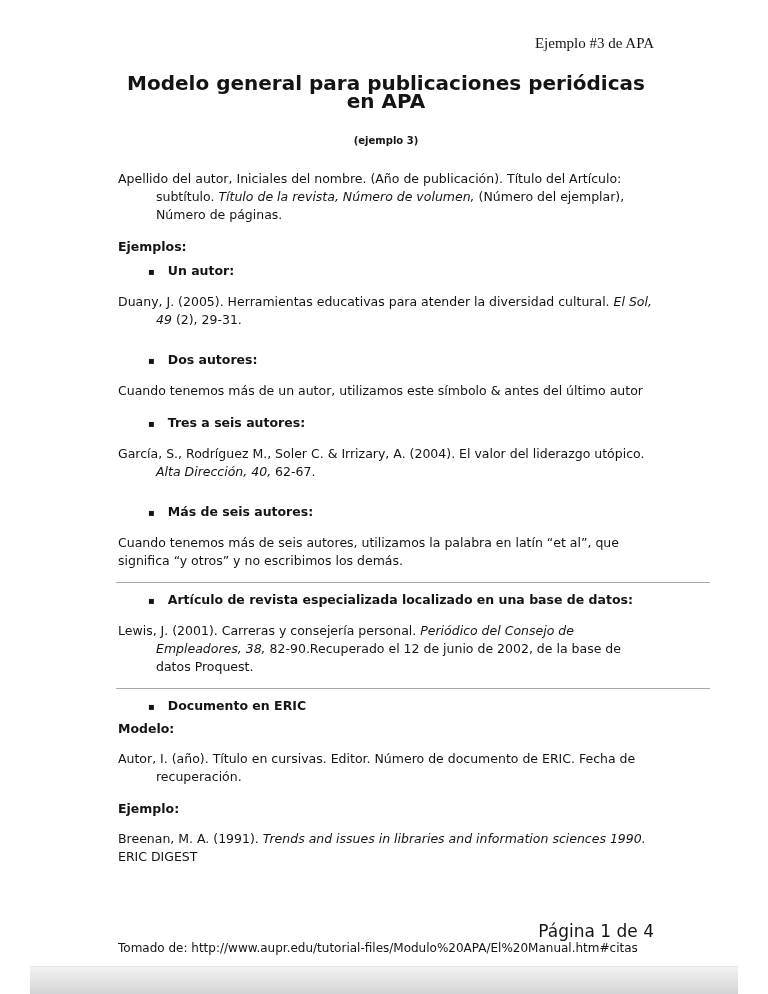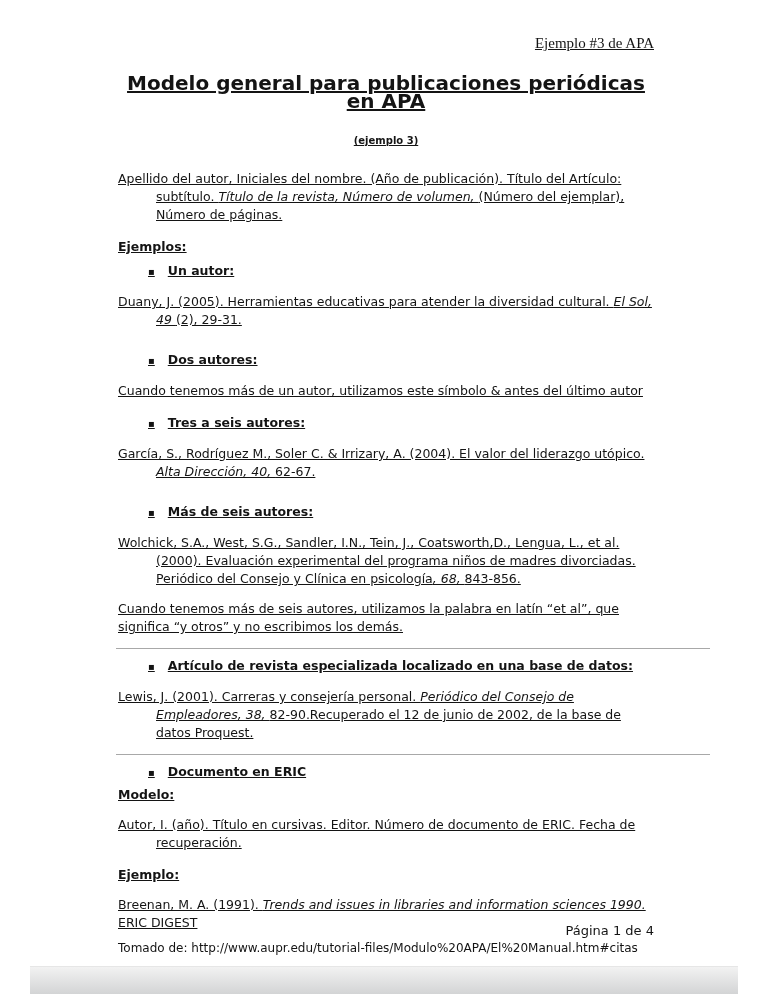--- a/index.html
+++ b/index.html
@@ -8,21 +8,20 @@
     position: relative;
     width: 708px;
     height: 994px;
     margin: 0 auto;
     background: #ffffff;
     overflow: hidden;
     font-family: "DejaVu Sans", "Liberation Sans", sans-serif;
     font-size: 12.5px;
     line-height: 18px;
     color: #141414;
-    text-decoration: underline;
   }
   .content { padding: 34px 84px 0 88px; }
 
   .header-right {
     text-align: right;
     font-family: "Liberation Serif", "DejaVu Serif", serif;
     font-size: 15px;
     margin: 0;
   }
   .title {
@@ -54,21 +53,21 @@
     border: none;
     border-top: 1px solid #a8a8a8;
     margin: 12px -56px 0 -2px;
     height: 0;
   }
 
   .footer-page {
     position: absolute;
     right: 84px;
     bottom: 54px;
-    font-size: 13px;
+    font-size: 17px;
   }
   .footer-source {
     position: absolute;
     left: 88px;
     bottom: 37px;
     font-size: 12px;
   }
   .bottom-strip {
     position: absolute;
     left: 0; right: 0; bottom: 0;
@@ -101,21 +100,20 @@
 
 
     <p>Cuando tenemos más de un autor, utilizamos este símbolo &amp; antes del último autor</p>
 
     <div class="bullet"><span class="bullet-marker">▪</span><span>Tres a seis autores:</span></div>
 
     <p class="cite"><span>García, S., Rodríguez M., Soler C. &amp; Irrizary, A. (2004). El valor del liderazgo utópico. </span><i>Alta  Dirección, 40, </i><span>62-67.</span></p>
 
     <div class="bullet gap-lg"><span class="bullet-marker">▪</span><span>Más de seis autores:</span></div>
 
-    <p class="cite"><span>Wolchick, S.A., West, S.G., Sandler, I.N., Tein, J., Coatsworth,D., Lengua, L., et al. (2000). Evaluación experimental del programa niños de madres divorciadas. Periódico del Consejo y Clínica en psicología</span><i>, 68, </i><span>843-856.</span></p>
 
     <p>Cuando tenemos más de seis autores, utilizamos la palabra en latín “et al”, que significa “y otros” y no escribimos los demás.</p>
 
     <hr class="divider">
 
     <div class="bullet after-rule"><span class="bullet-marker">▪</span><span>Artículo de revista especializada localizado en una base de datos:</span></div>
 
     <p class="cite"><span>Lewis, J. (2001). Carreras y consejería personal. </span><i>Periódico del Consejo de Empleadores, 38, </i><span>82-90.Recuperado el 12 de junio de 2002, de la base de datos Proquest.</span></p>
 
     <hr class="divider">

